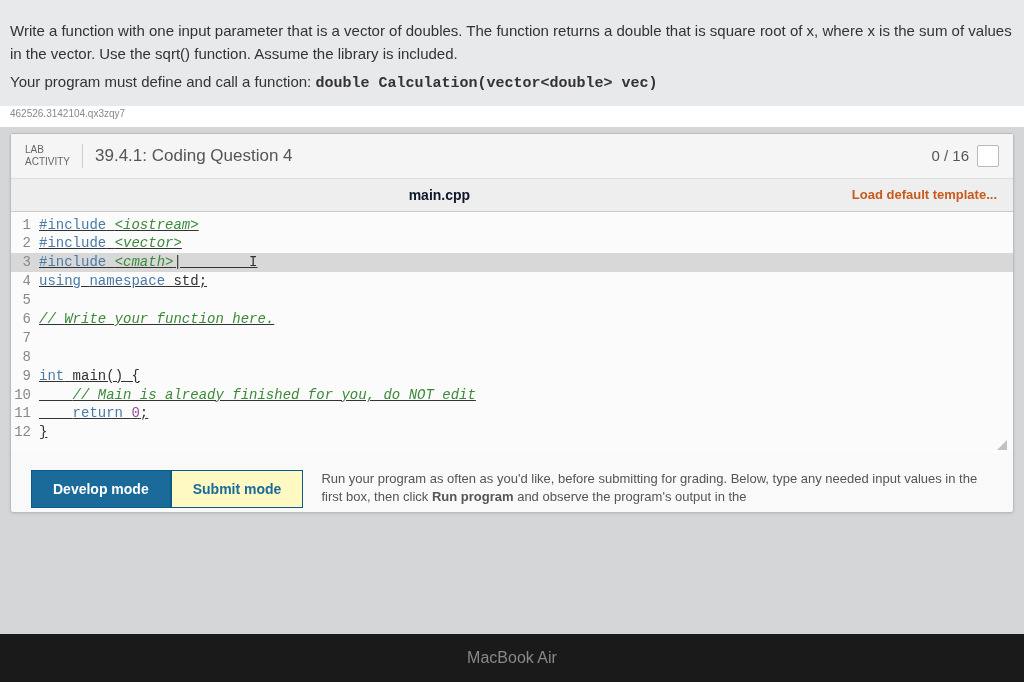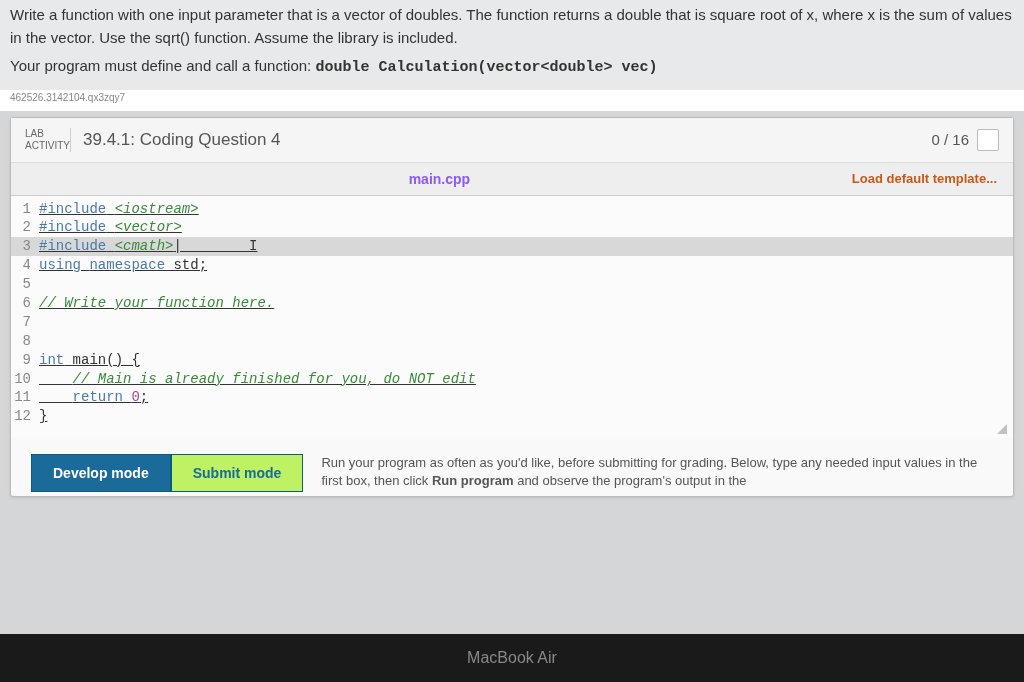--- a/index.html
+++ b/index.html
@@ -5,21 +5,21 @@
     * { margin: 0; padding: 0; box-sizing: border-box; }
     body {
       font-family: Arial, Helvetica, sans-serif;
       background: #d4d6d8;
       width: 1024px;
       height: 682px;
       overflow: hidden;
       position: relative;
     }
     .instructions {
-      padding: 4px 10px 4px 10px;
+      padding: 20px 10px 4px 10px;
       font-size: 15px;
       color: #333;
       line-height: 1.5;
       background: #e8e9ea;
     }
     .instructions p { margin-bottom: 6px; }
     .instructions .code-inline {
       font-family: 'Courier New', monospace;
       font-weight: bold;
     }
@@ -41,20 +41,21 @@
       align-items: center;
       padding: 10px 14px;
       border-bottom: 1px solid #ddd;
       background: #f5f5f5;
     }
     .lab-activity-label {
       font-size: 10px;
       color: #666;
       line-height: 1.2;
       border-right: 1px solid #ccc;
+      padding-right: 12px;
       margin-right: 12px;
     }
     .lab-title {
       font-size: 17px;
       color: #555;
       flex: 1;
     }
     .lab-score {
       font-size: 15px;
       color: #555;
@@ -72,21 +73,21 @@
       align-items: center;
       padding: 8px 16px;
       background: #eee;
       border-bottom: 1px solid #ccc;
     }
     .file-name {
       flex: 1;
       text-align: center;
       font-size: 14px;
       font-weight: bold;
-      color: #8b5cf6;
+      color: #0f172a;
     }
     .load-template {
       color: #c85a1a;
       font-weight: bold;
       font-size: 13px;
       cursor: pointer;
     }
     .code-editor {
       background: #fbfbfb;
       font-family: 'Courier New', monospace;
@@ -139,21 +140,21 @@
       font-size: 14px;
       font-weight: bold;
       border: 1px solid #0a5a8a;
       cursor: pointer;
     }
     .mode-btn.active {
       background: #1a6a9a;
       color: #fff;
     }
     .mode-btn.inactive {
-      background: #bef264;
+      background: #fef9c3;
       color: #1a6a9a;
     }
     .mode-help {
       font-size: 13px;
       color: #555;
       padding-left: 18px;
       line-height: 1.4;
       flex: 1;
     }
     .mode-help b { font-weight: bold; }

